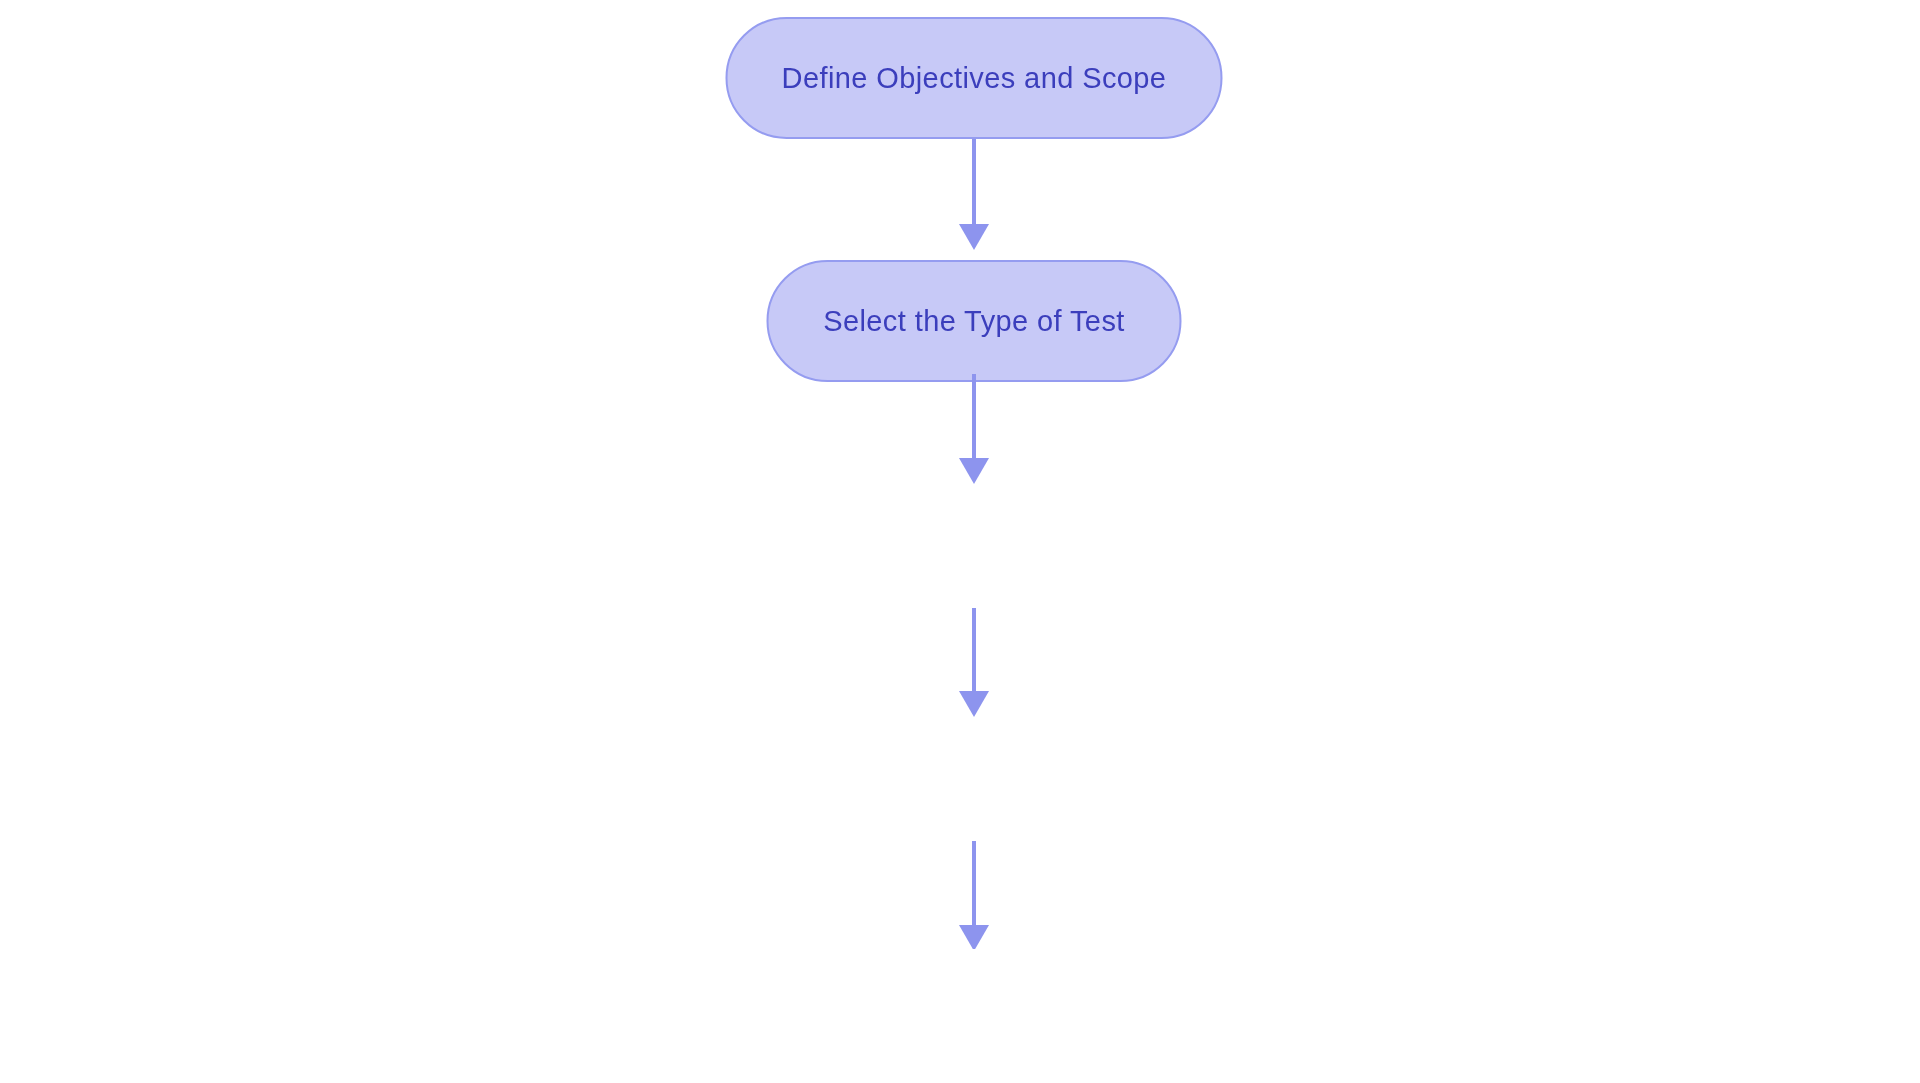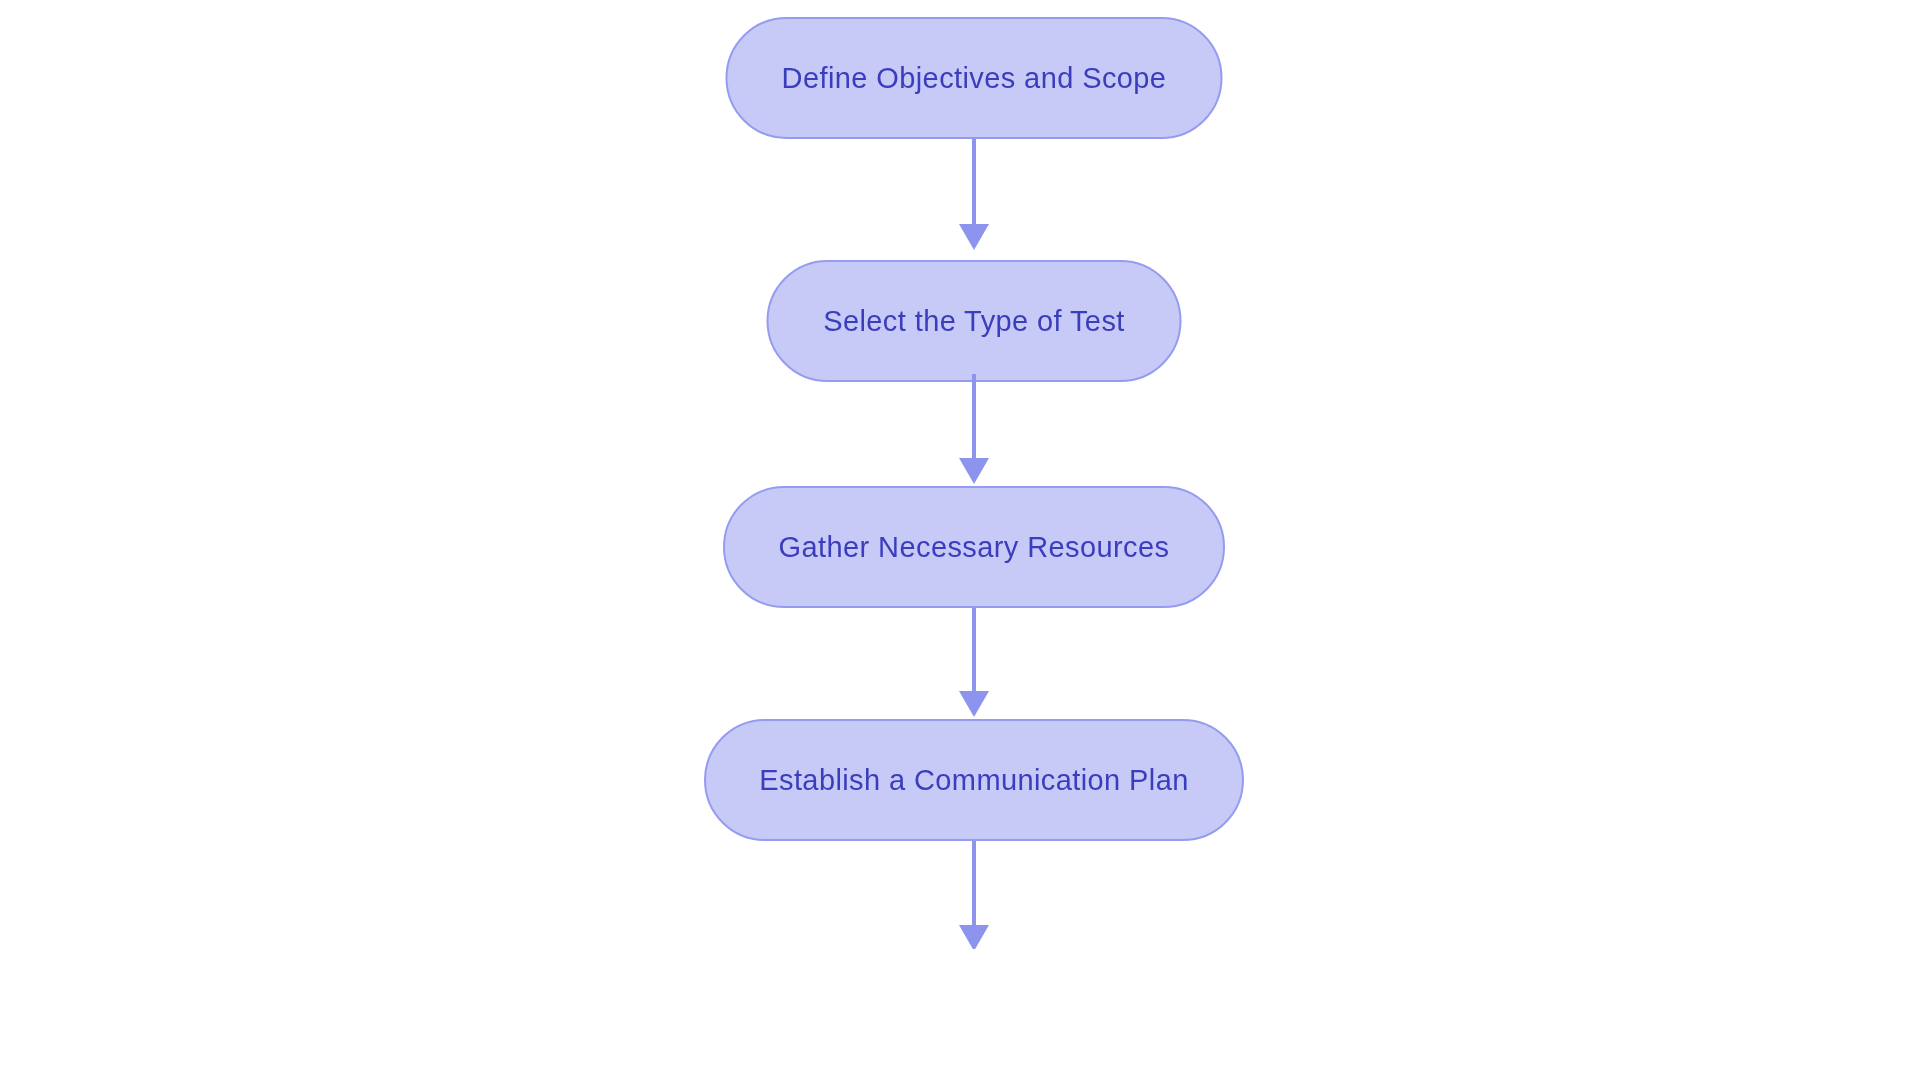--- a/index.html
+++ b/index.html
@@ -84,32 +84,26 @@
 
   <div class="node node-2">
     <span class="node-label">Select the Type of Test</span>
   </div>
 
   <div class="connector connector-2">
     <div class="connector-line"></div>
     <div class="connector-head"></div>
   </div>
 
-  <div class="node node-3">
-    <span class="node-label">Gather Necessary Resources</span>
-  </div>
 
   <div class="connector connector-3">
     <div class="connector-line"></div>
     <div class="connector-head"></div>
   </div>
 
-  <div class="node node-4">
-    <span class="node-label">Establish a Communication Plan</span>
-  </div>
 
   <div class="connector connector-4">
     <div class="connector-line"></div>
     <div class="connector-head"></div>
   </div>
 
 
 </div>
 
 </body></html>

